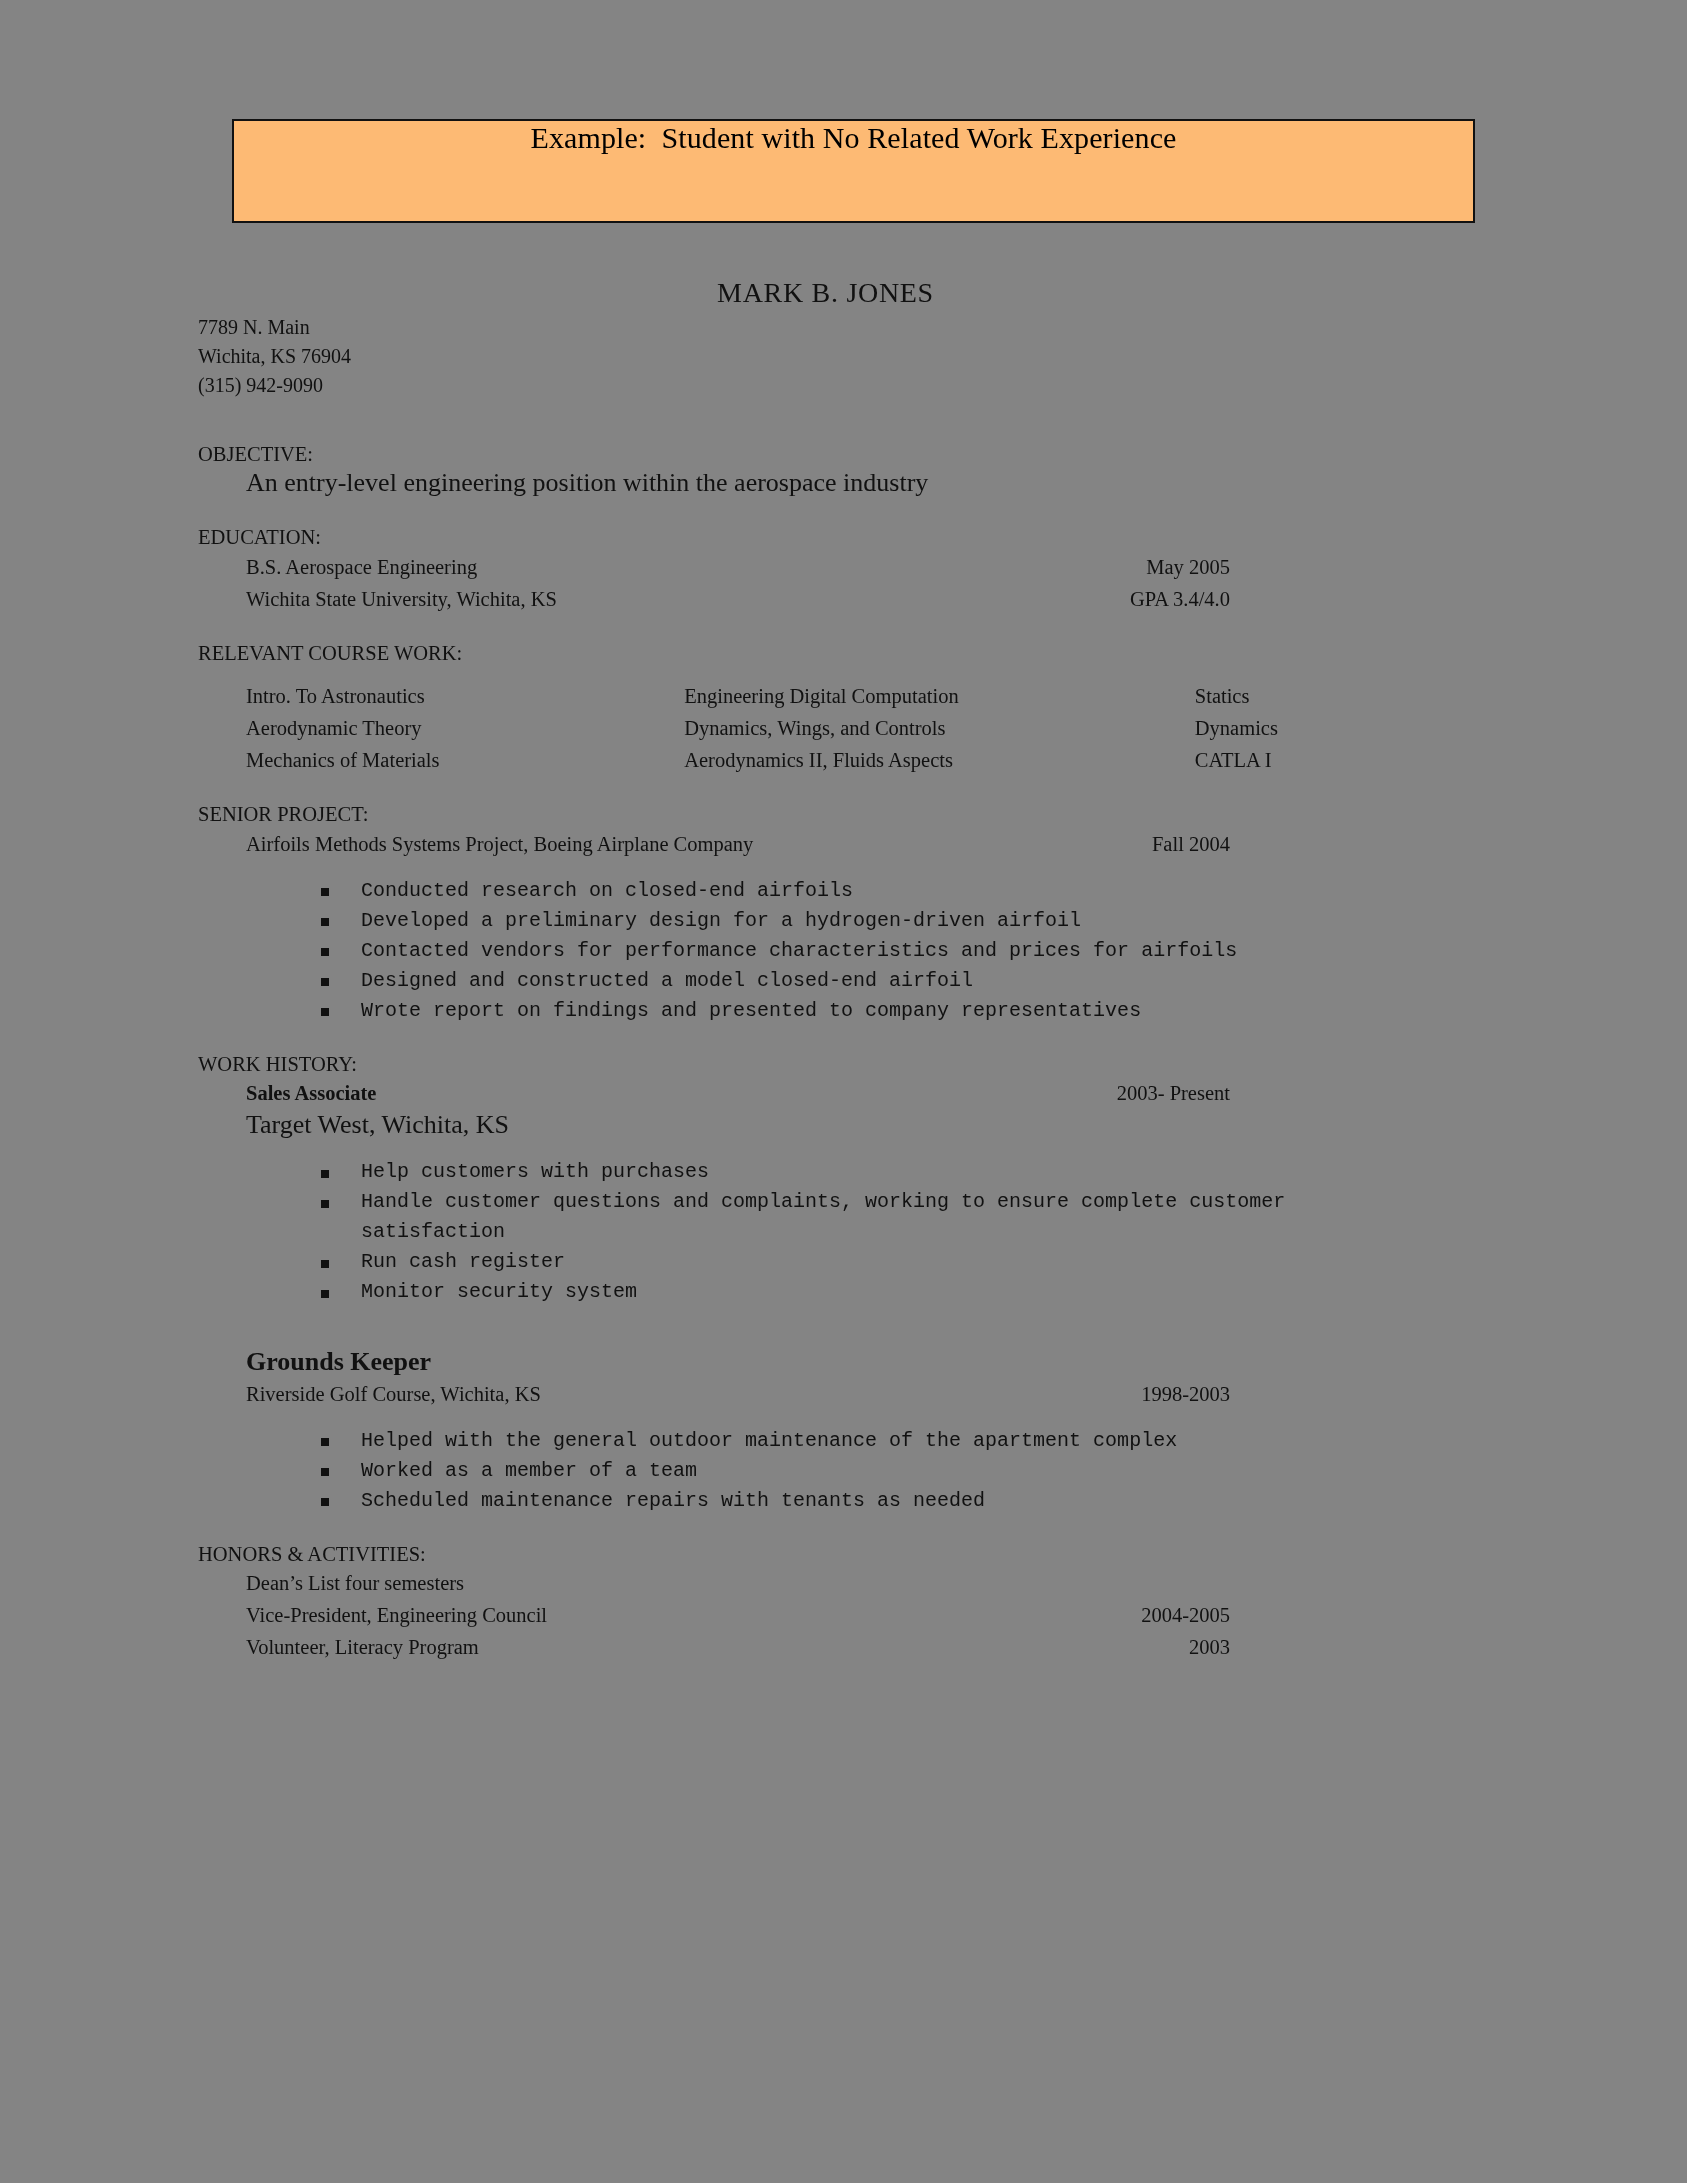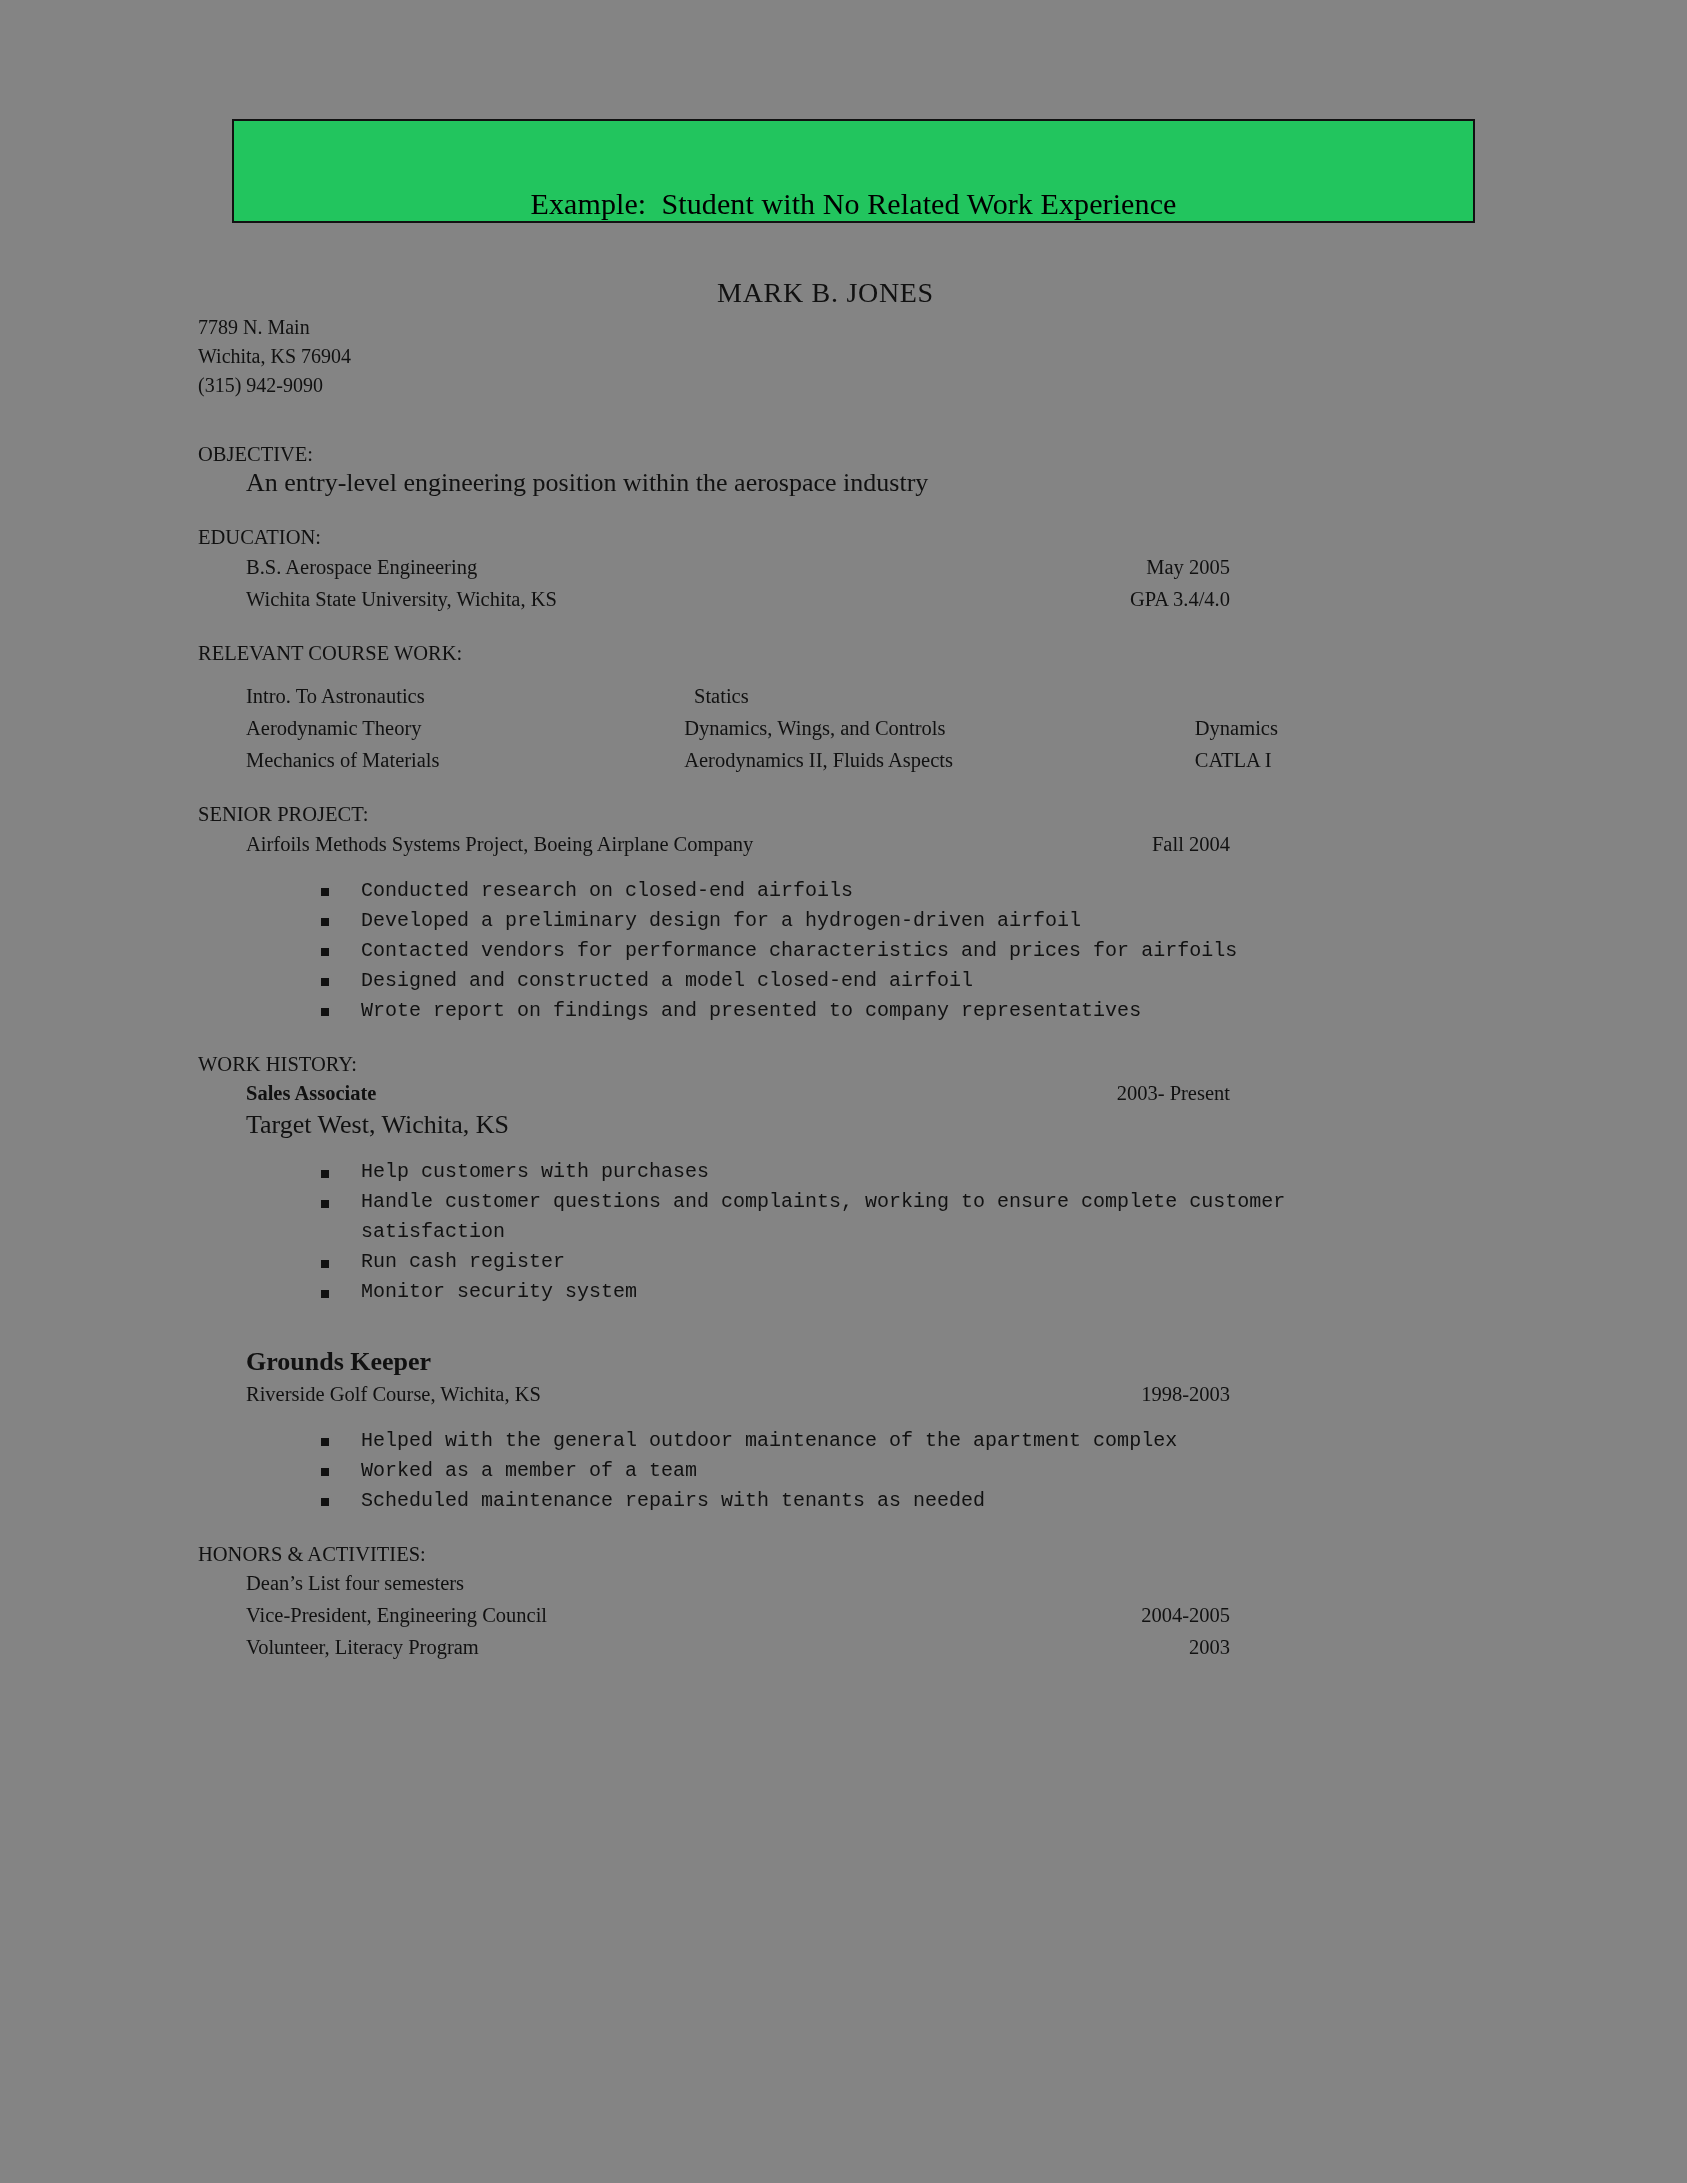--- a/index.html
+++ b/index.html
@@ -29,23 +29,23 @@
     bottom: 0;
   }
   
   .title-box {
     position: absolute;
     left: 232px;
     top: 119px;
     width: 1239px;
     height: 100px;
     border: 2.6px solid #111111;
-    background: #22c55e;
+    background: #fdba74;
     display: flex;
-    align-items: flex-end;
+    align-items: flex-start;
     justify-content: center;
   }
   .title-box-text {
     font-size: 30px;
     color: #000000;
     letter-spacing: 0.1px;
     white-space: pre;
   }
 
   
@@ -168,20 +168,21 @@
           <span class="left">Wichita State University, Wichita, KS</span>
           <span class="right">GPA 3.4/4.0</span>
         </div>
       </div>
 
       <div class="section">
         <div class="section-title">RELEVANT COURSE WORK:</div>
         <div class="courses indent">
           <div class="course-row">
             <span class="c1">Intro. To Astronautics</span>
+            <span class="c2">Engineering Digital Computation</span>
             <span class="c3">Statics</span>
           </div>
           <div class="course-row">
             <span class="c1">Aerodynamic Theory</span>
             <span class="c2">Dynamics, Wings, and Controls</span>
             <span class="c3">Dynamics</span>
           </div>
           <div class="course-row">
             <span class="c1">Mechanics of Materials</span>
             <span class="c2">Aerodynamics II, Fluids Aspects</span>

